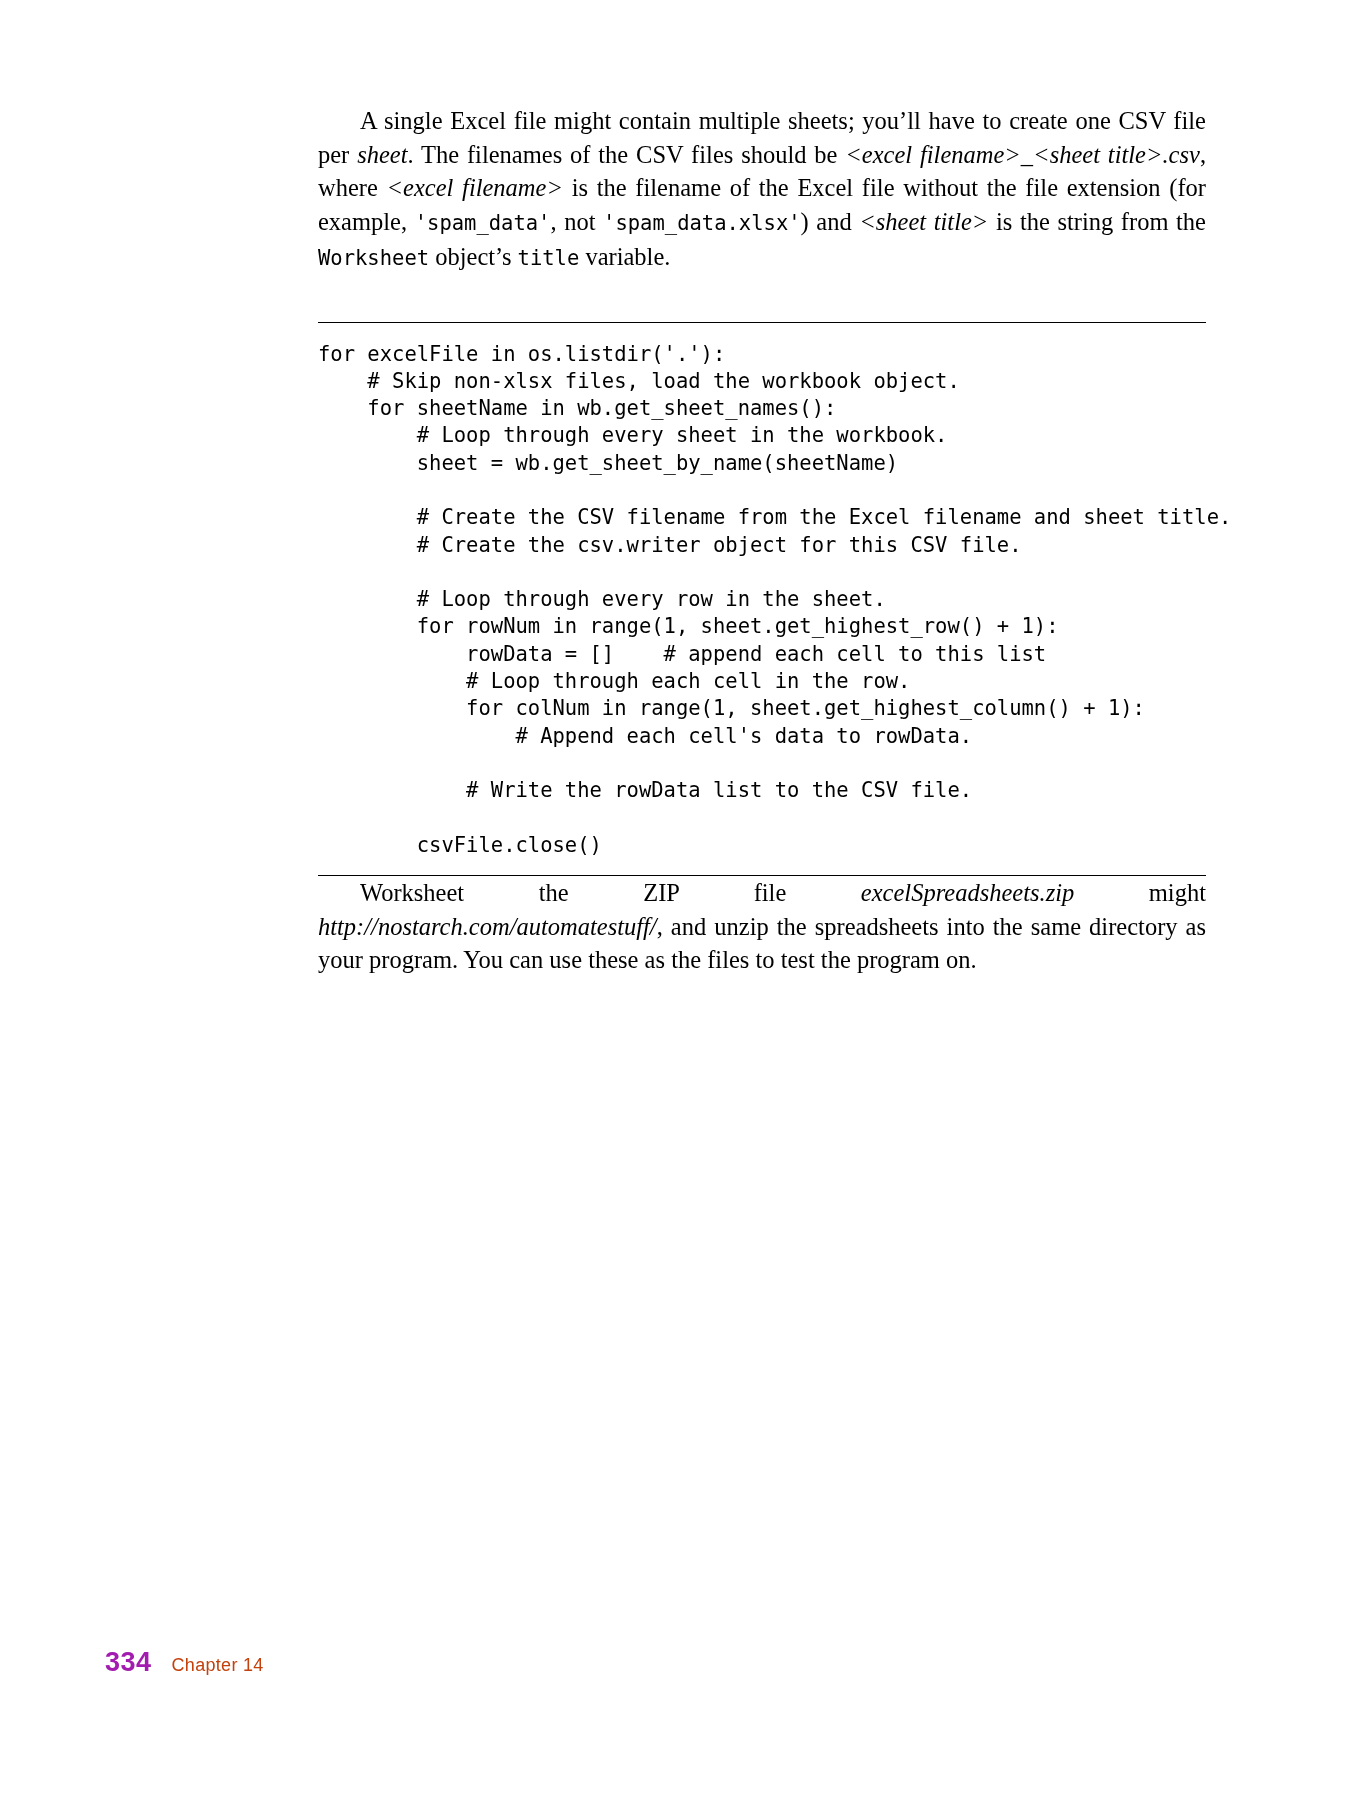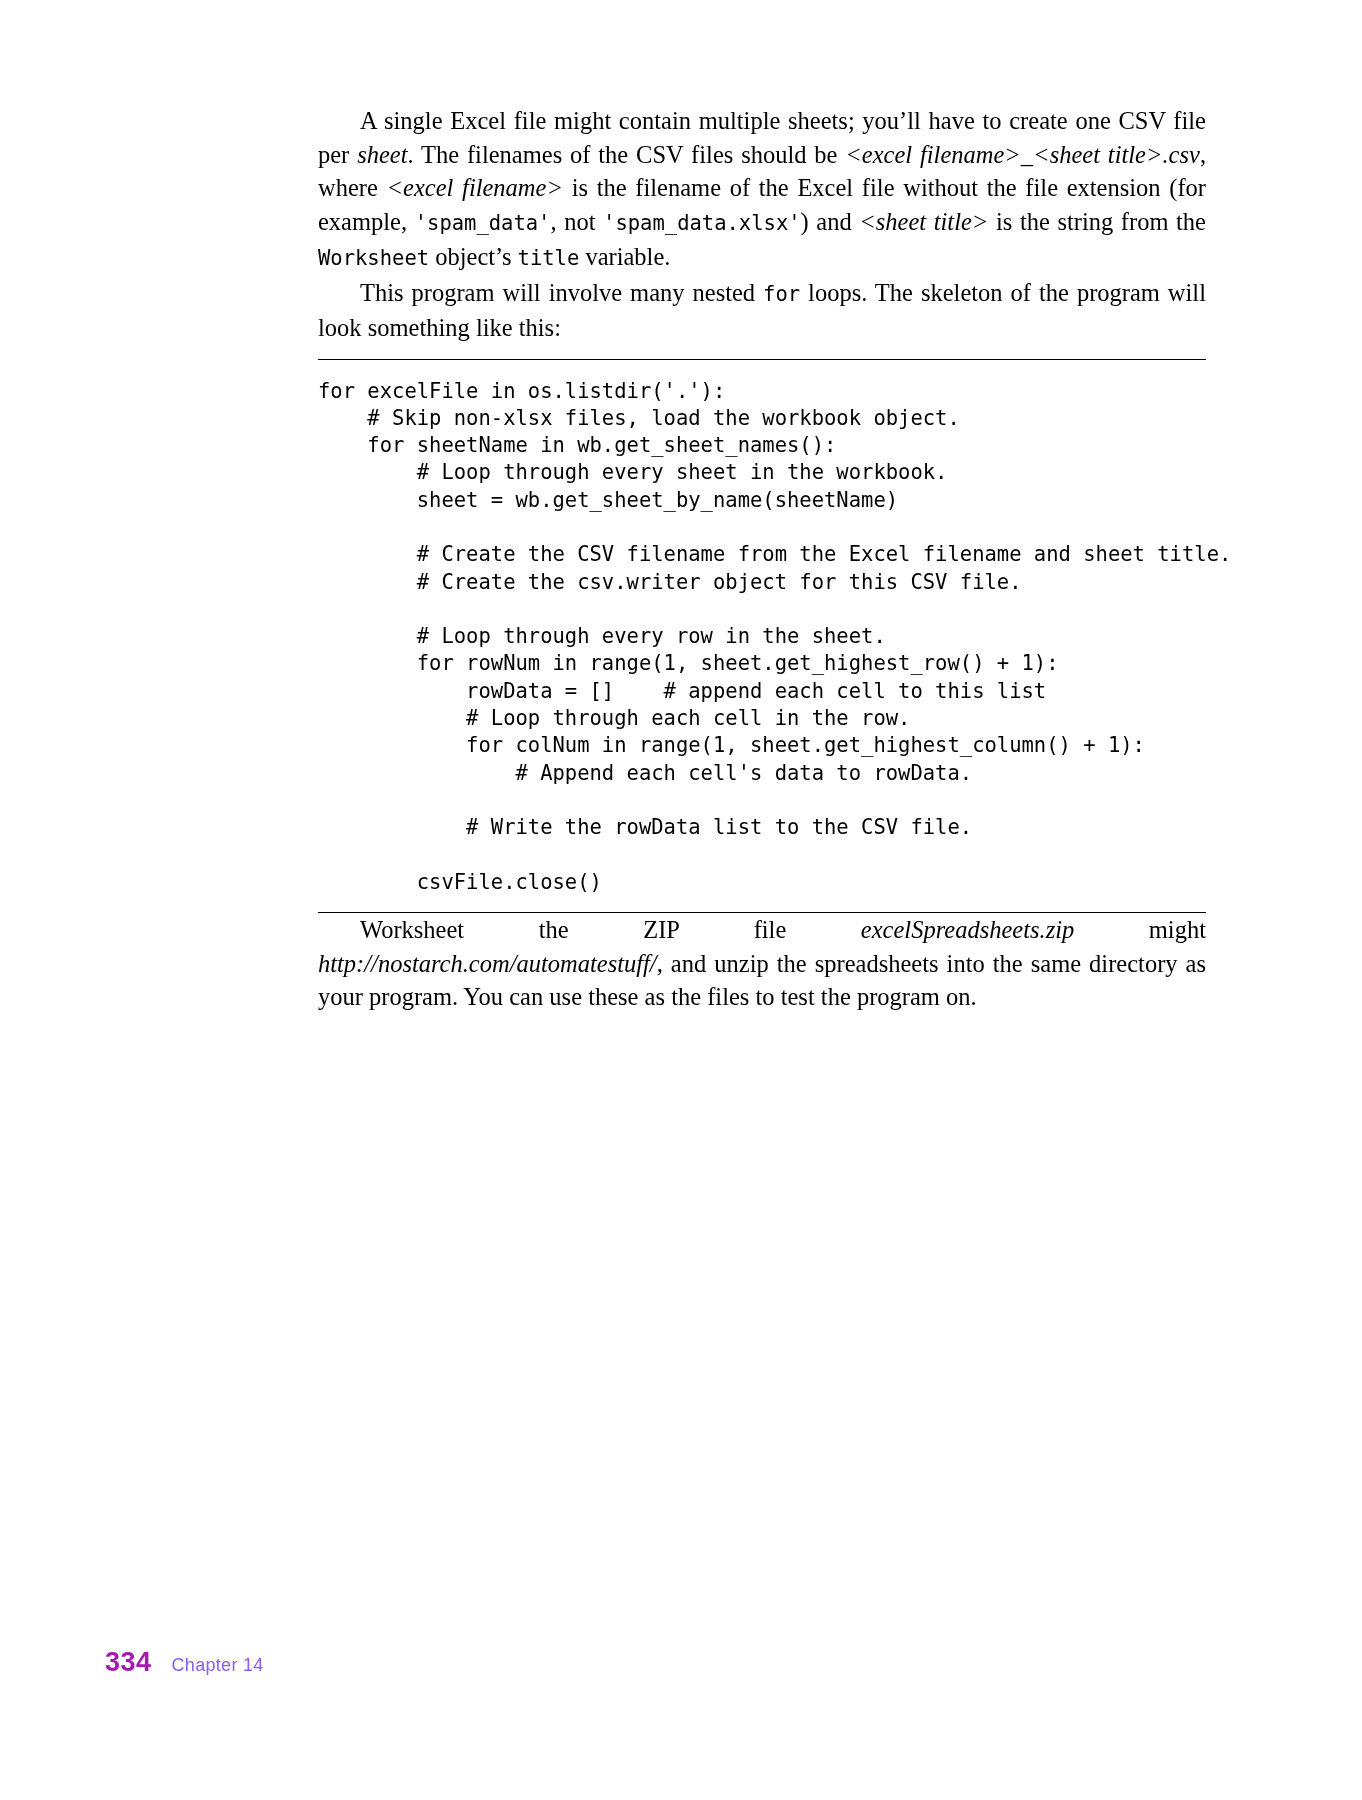--- a/index.html
+++ b/index.html
@@ -40,21 +40,21 @@
     margin-top: 0px;
   }
   .ital {
     font-style: italic;
   }
   .mono-inline {
     font-family: "DejaVu Sans Mono", monospace;
     font-size: 20.5px;
   }
   .code-block {
-    margin-top: 14px;
+    margin-top: 46px;
     border-top: 1.5px solid #000000;
     border-bottom: 1.5px solid #000000;
     padding: 18px 0 16px 0;
   }
   pre.code {
     margin: 0;
     font-family: "DejaVu Sans Mono", monospace;
     font-size: 20.5px;
     line-height: 27.3px;
     color: #000000;
@@ -74,38 +74,37 @@
   .page-number {
     font-family: "Liberation Sans", sans-serif;
     font-weight: bold;
     font-size: 27px;
     color: #a21caf;
     letter-spacing: 0.5px;
   }
   .chapter-label {
     font-family: "Liberation Sans", sans-serif;
     font-size: 18px;
-    color: #8b5cf6;
+    color: #c2410c;
     margin-left: 20px;
     letter-spacing: 0.3px;
   }
   .url-ital {
     font-style: italic;
   }
 </style>
 </head>
 <body>
 
 <div class="page">
 
   <div class="content">
 
     <p class="body-para"><span>A single Excel file might contain multiple sheets; you’ll have to create one CSV file per </span><span class="ital">sheet</span><span>. The filenames of the CSV files should be </span><span class="ital">&lt;excel filename&gt;_&lt;sheet title&gt;.csv</span><span>, where </span><span class="ital">&lt;excel filename&gt;</span><span> is the filename of the Excel file without the file extension (for example, </span><span class="mono-inline">'spam_data'</span><span>, not </span><span class="mono-inline">'spam_data.xlsx'</span><span>) and </span><span class="ital">&lt;sheet title&gt;</span><span> is the string from the </span><span class="mono-inline">Worksheet</span><span> object’s </span><span class="mono-inline">title</span><span> variable.</span></p>
 
-    <p class="body-para tight"><span>This program will involve many nested </span><span class="mono-inline">for</span><span> loops. The skeleton of the program will look something like this:</span></p>
 
     <div class="code-block">
       <pre class="code">for excelFile in os.listdir('.'):
     # Skip non-xlsx files, load the workbook object.
     for sheetName in wb.get_sheet_names():
         # Loop through every sheet in the workbook.
         sheet = wb.get_sheet_by_name(sheetName)
 
         # Create the CSV filename from the Excel filename and sheet title.
         # Create the csv.writer object for this CSV file.

